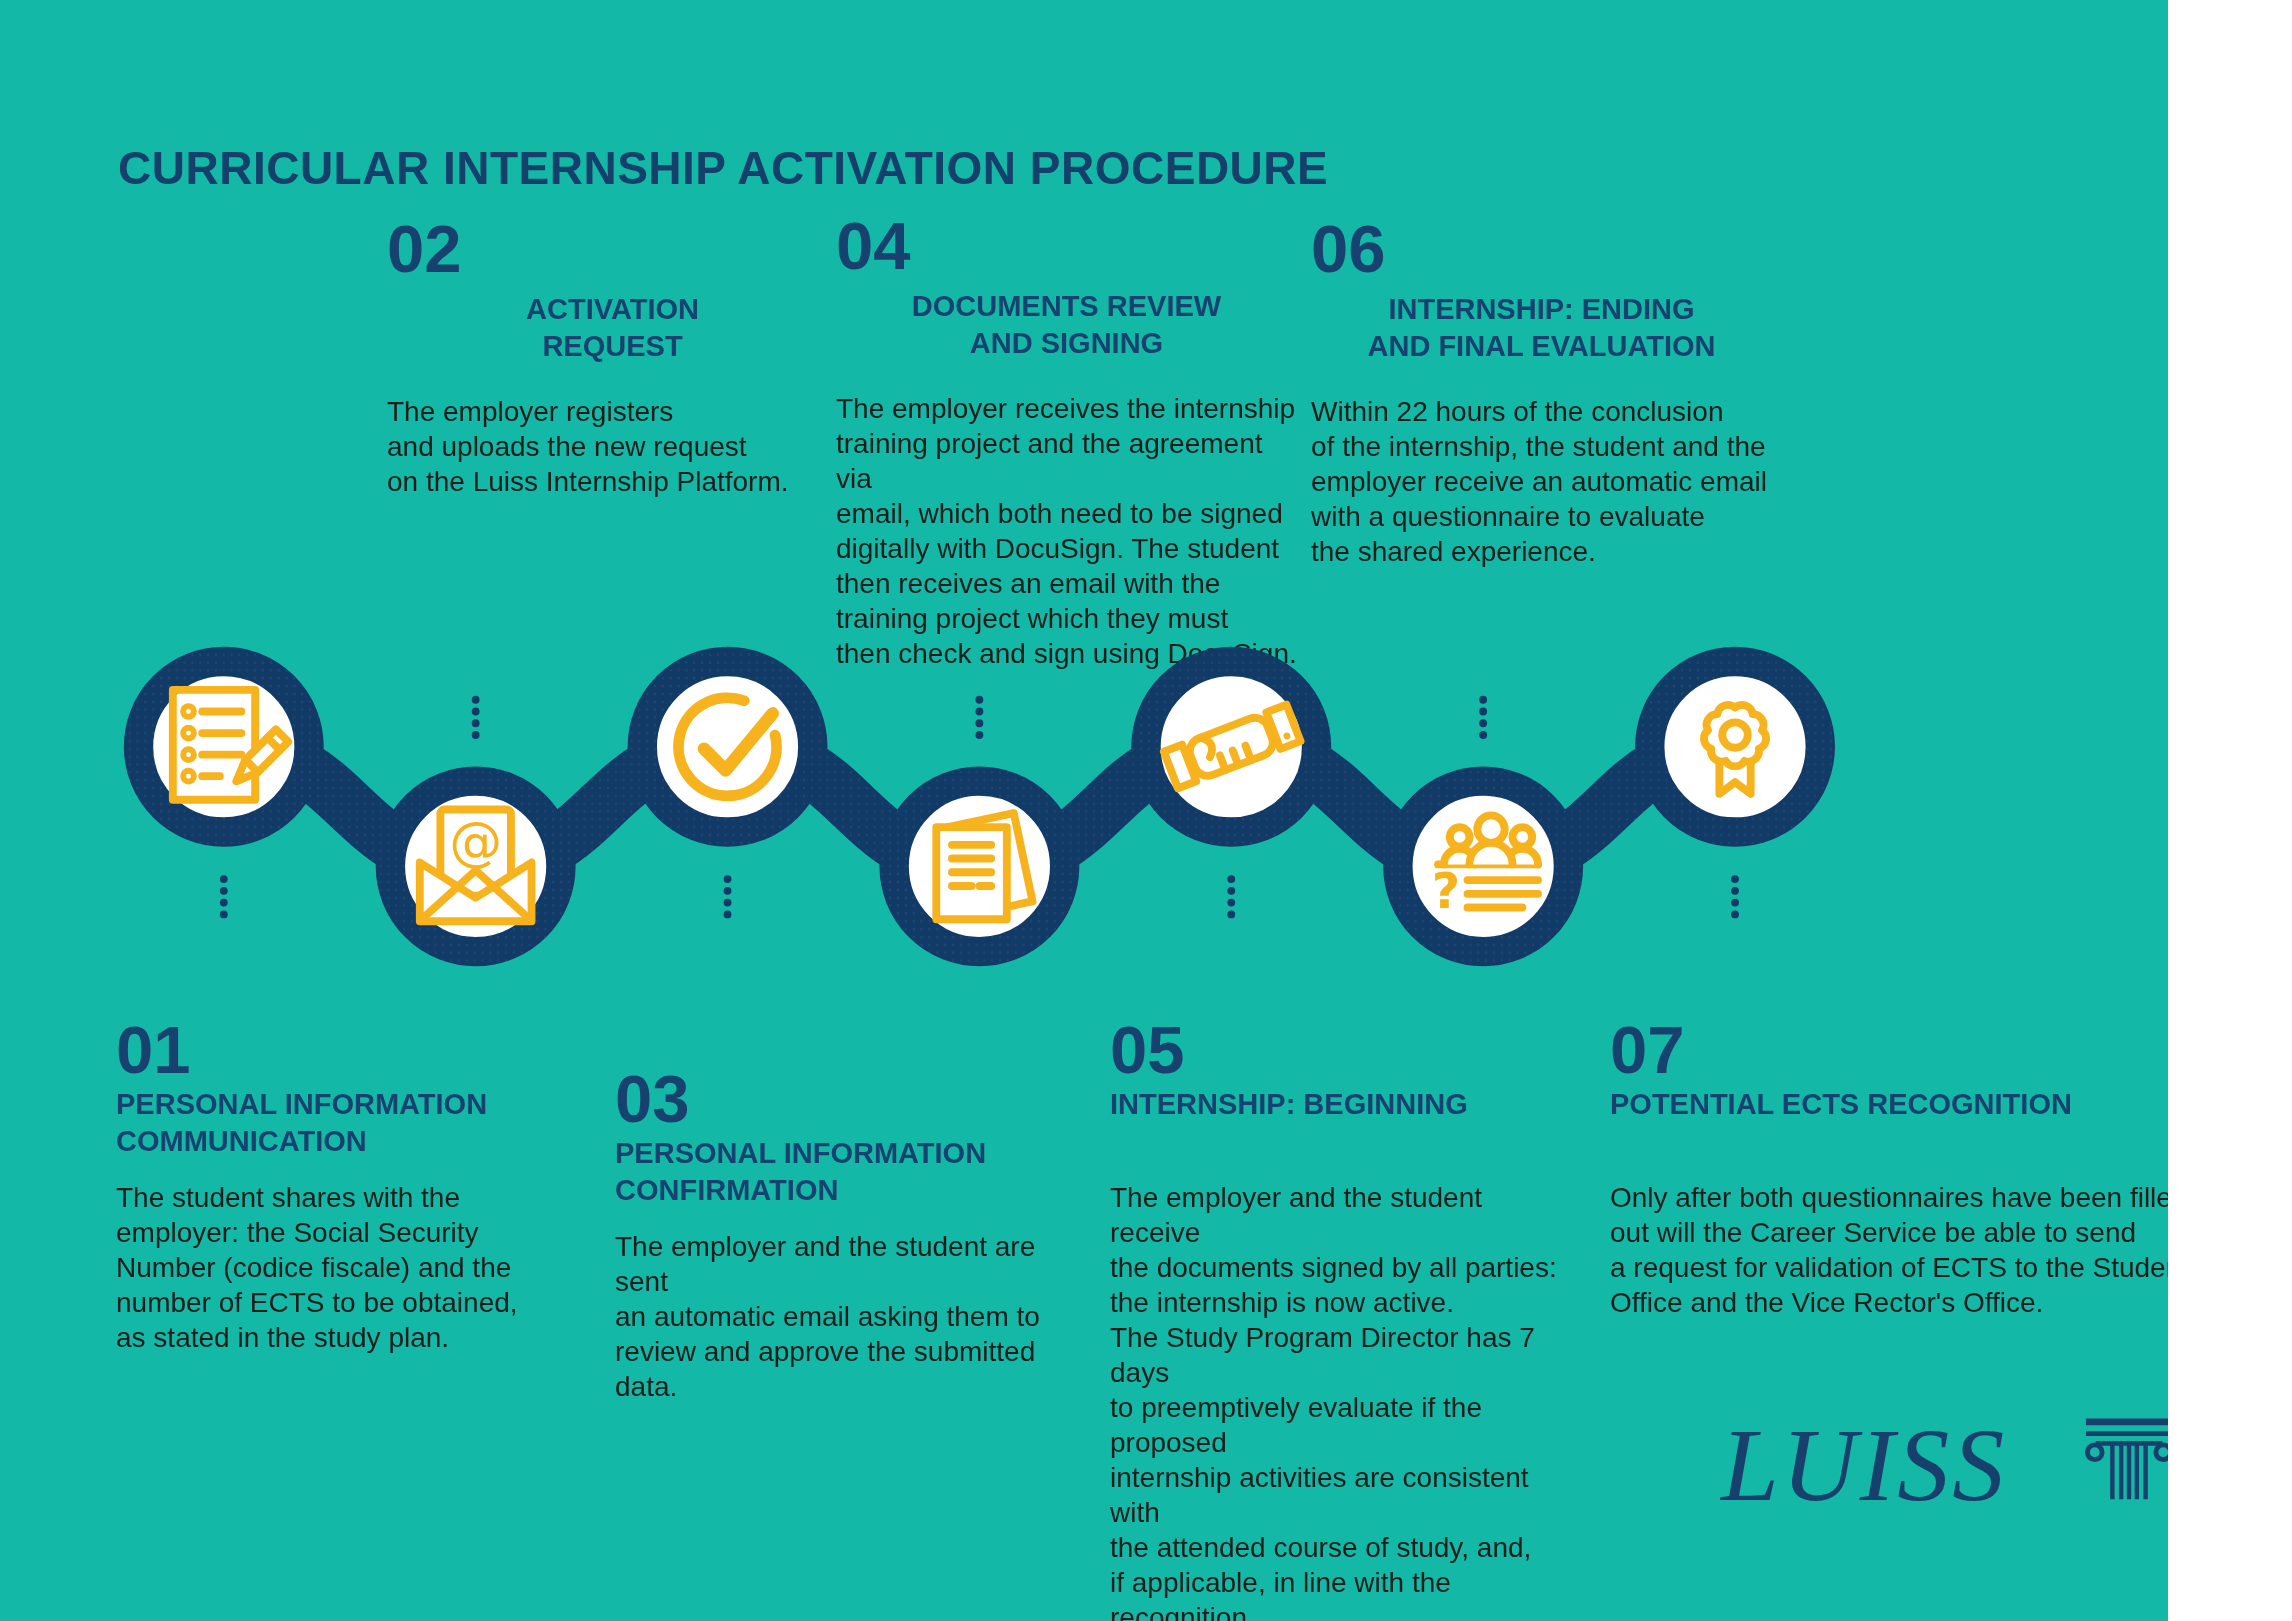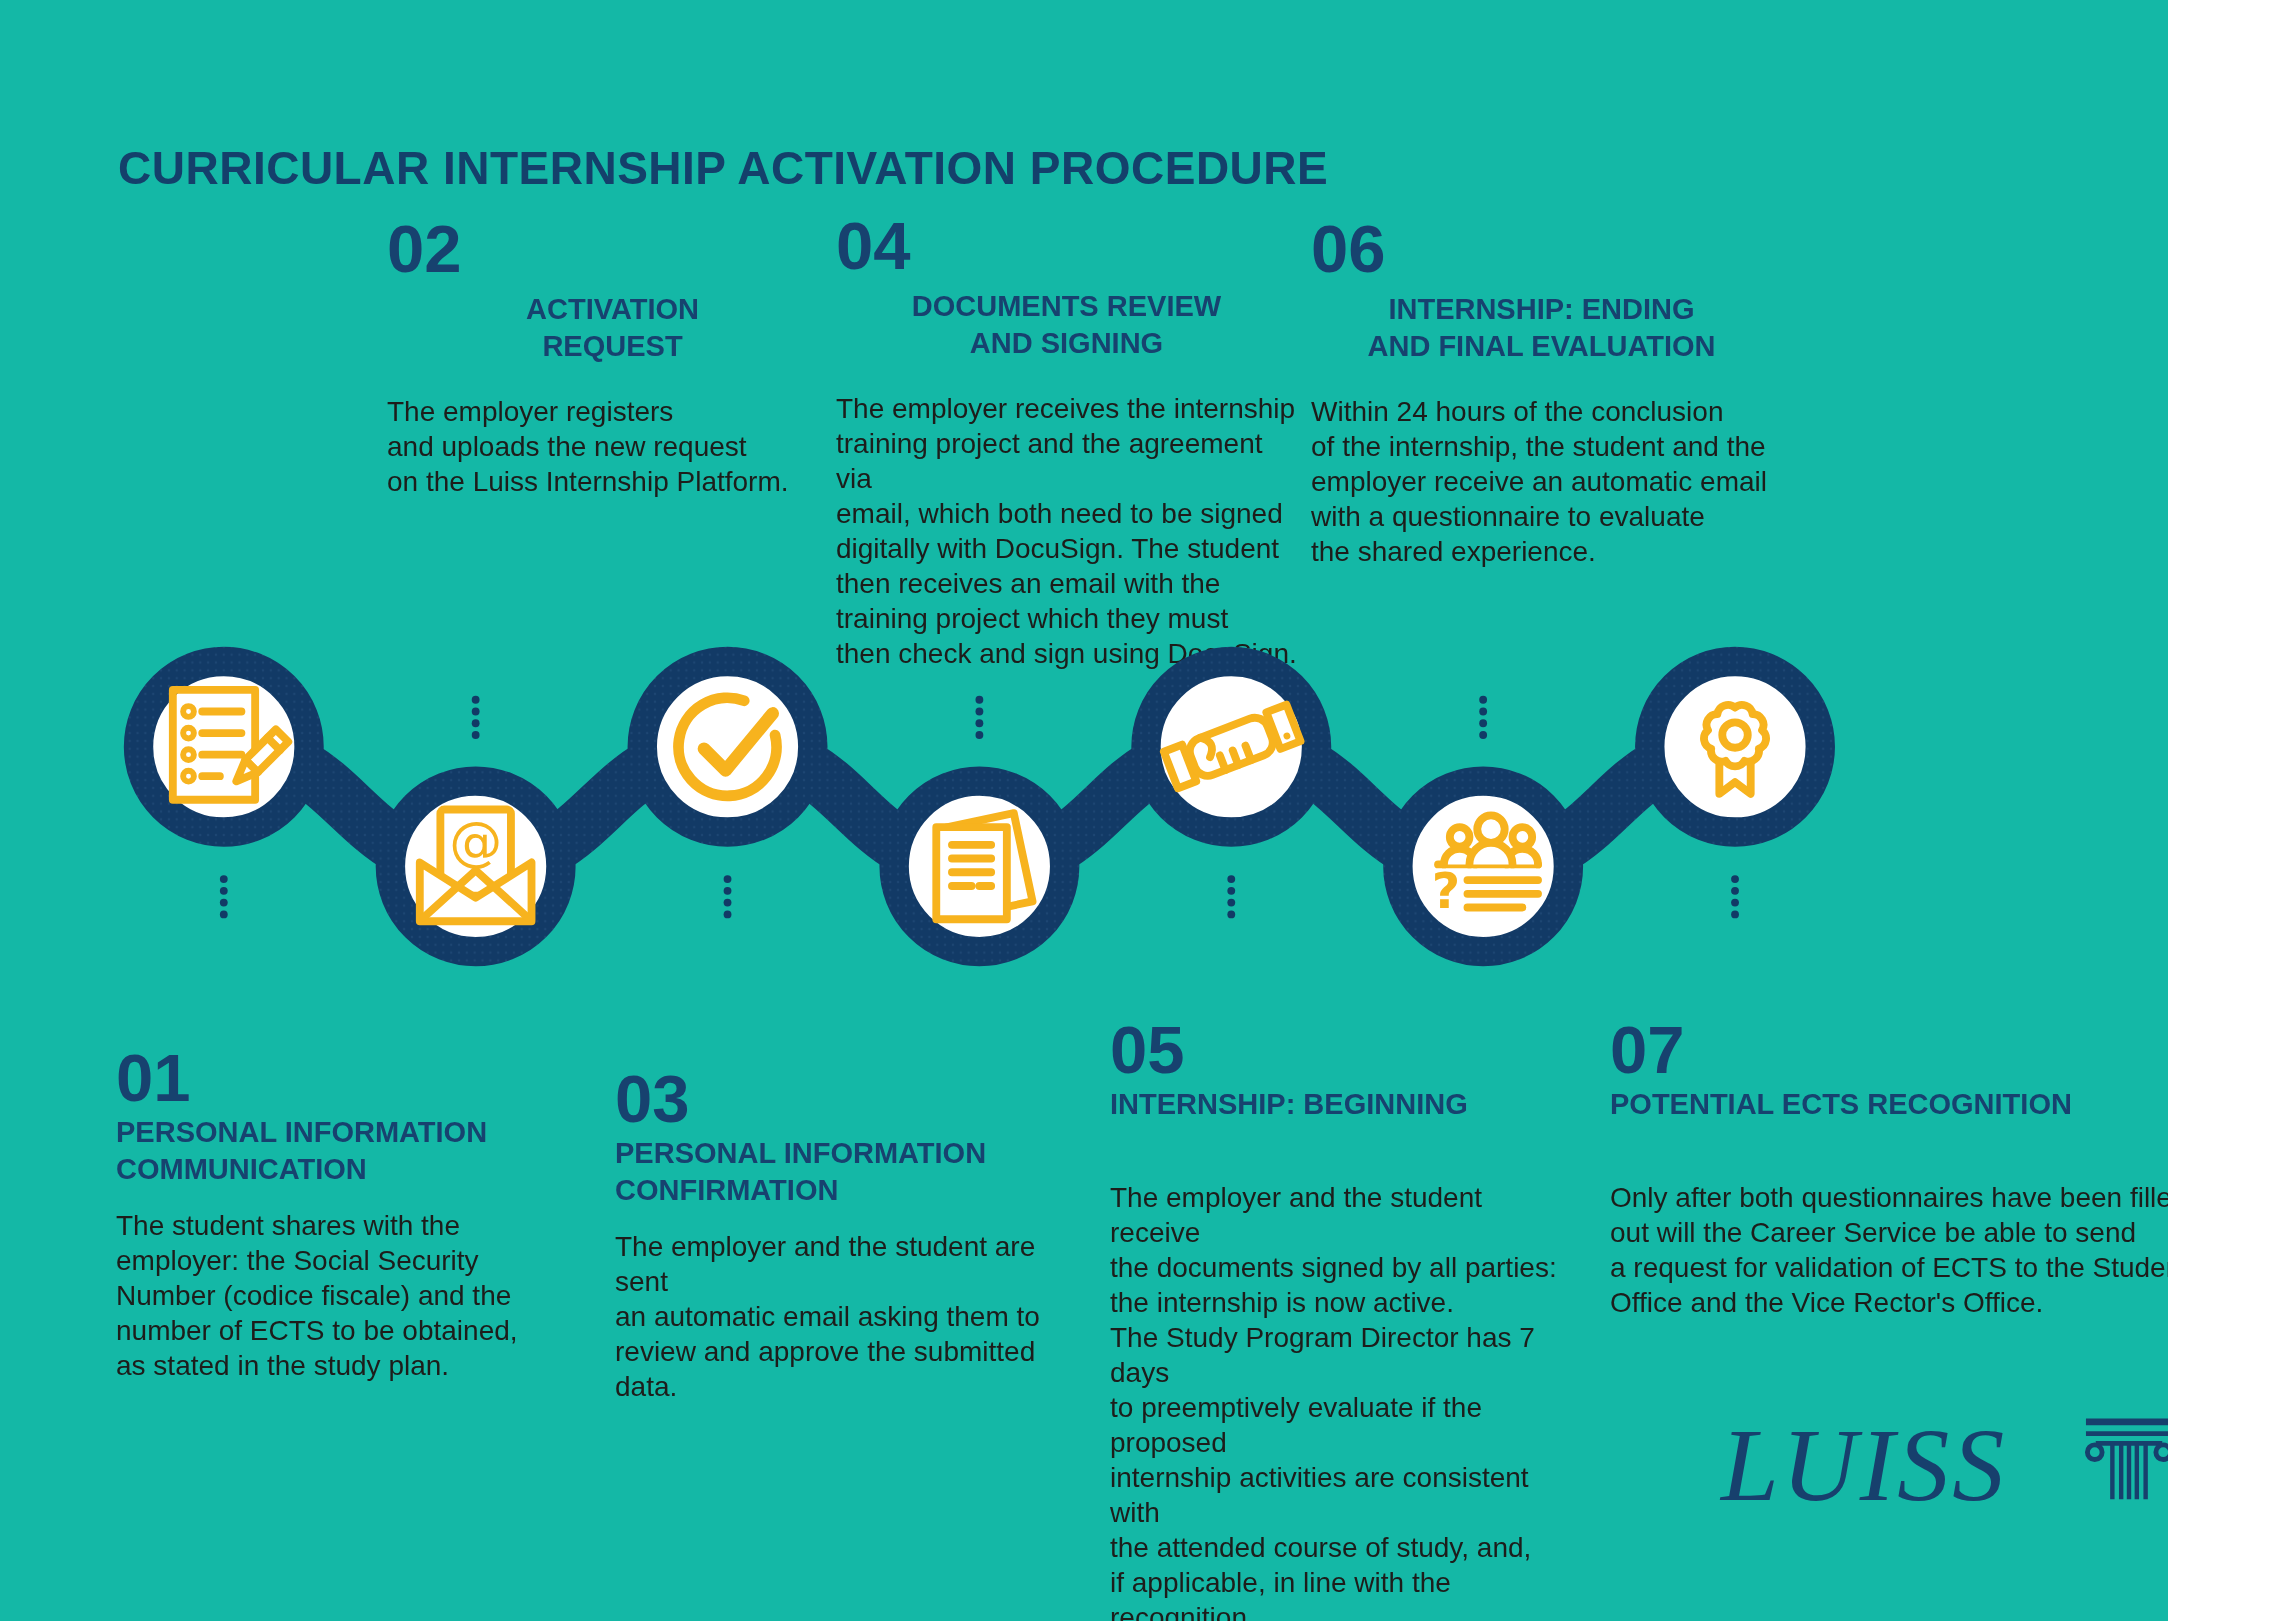--- a/index.html
+++ b/index.html
@@ -26,21 +26,21 @@
   }
   .step .step-desc{
     font-size:28px;line-height:35px;font-weight:400;color:#1D1D1B;
     white-space:pre-line;
   }
   .pos-top .step-title{margin-top:7.8px;height:103px;text-align:center;}
   .pos-bottom .step-title{margin-top:2px;height:94px;}
   .step-02{left:387px;top:214px;}
   .step-04{left:836px;top:211px;width:461px;}
   .step-06{left:1311px;top:214px;width:461px;}
-  .step-01{left:116px;top:1015px;margin-top:28px;}
+  .step-01{left:116px;top:1015px;}
   .step-03{left:615px;top:1064px;}
   .step-05{left:1110px;top:1015px;width:470px;}
   .step-07{left:1610px;top:1015px;width:598px;}
   .timeline-svg{position:absolute;left:0;top:0;}
   
   .ic{stroke:#F7B31E;stroke-width:8;fill:none;stroke-linecap:round;stroke-linejoin:round;}
   .ic .f{fill:#ffffff;}
   .ic .solid{fill:#F7B31E;stroke:none;}
   .ic text{stroke:none;fill:#F7B31E;font-family:"DejaVu Sans", sans-serif;}
   .luiss-word{
@@ -75,21 +75,21 @@
 email, which both need to be signed
 digitally with DocuSign. The student
 then receives an email with the
 training project which they must
 then check and sign using DocuSign.</div>
   </div>
   <div class="step pos-top step-06">
     <div class="step-number">06</div>
     <div class="step-title">INTERNSHIP: ENDING
 AND FINAL EVALUATION</div>
-    <div class="step-desc">Within 24 hours of the conclusion
+    <div class="step-desc">Within 22 hours of the conclusion
 of the internship, the student and the
 employer receive an automatic email
 with a questionnaire to evaluate
 the shared experience.</div>
   </div>
 
   <svg class="timeline-svg" width="2293" height="1621" viewBox="0 0 2339 1654">
     <defs>
       <pattern id="ht" width="8" height="8" patternUnits="userSpaceOnUse">
         <rect width="8" height="8" fill="#123A66"></rect>

